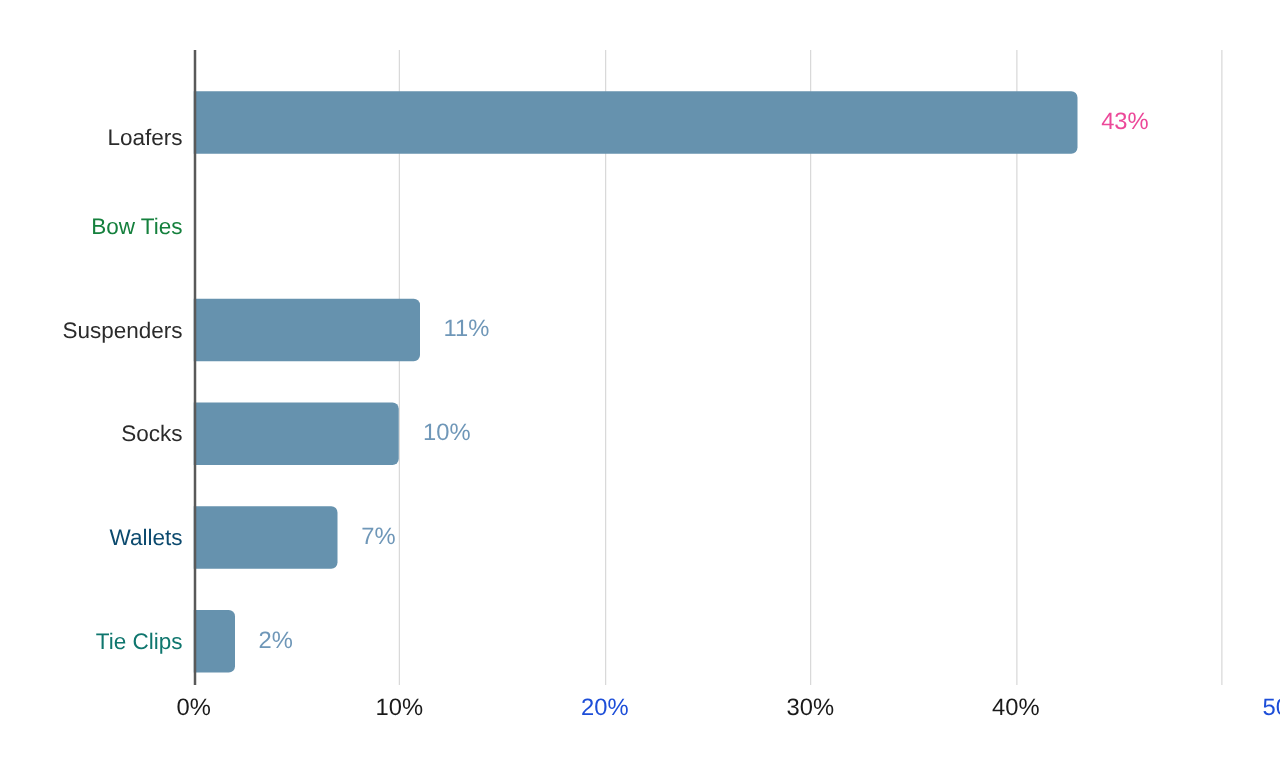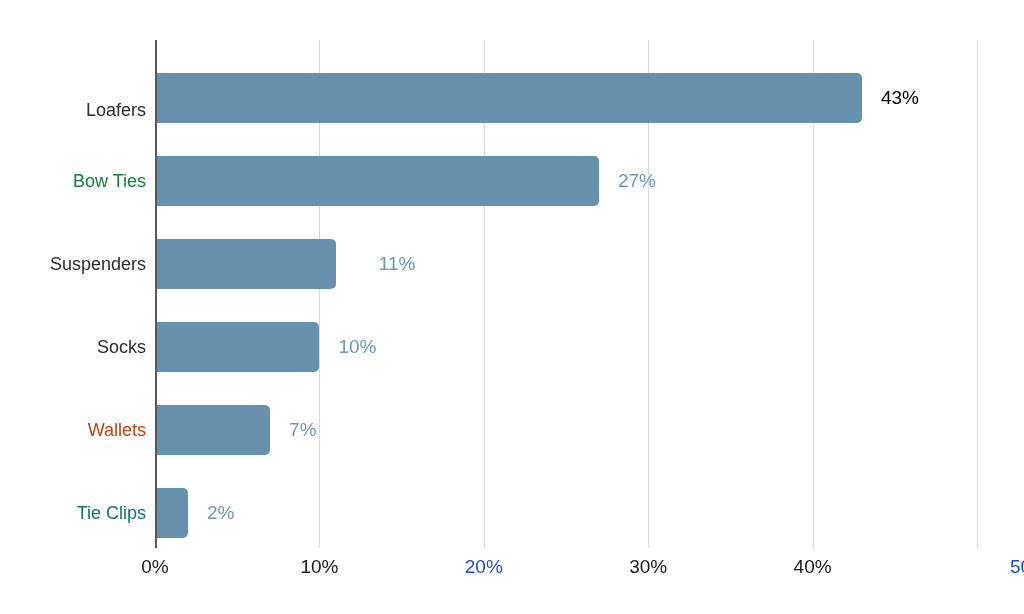--- a/index.html
+++ b/index.html
@@ -125,29 +125,25 @@
 
   <div id="plot-area">
       <div class="gridline" style="left: 0px; background: transparent;"></div>
       <div class="gridline" style="left: 164.4px;"></div>
       <div class="gridline" style="left: 328.8px;"></div>
       <div class="gridline" style="left: 493.2px;"></div>
       <div class="gridline" style="left: 657.6px;"></div>
       <div class="gridline" style="left: 822px;"></div>
       <div class="bar-row" style="top: 33px; width: 822px;">
         <div class="bar" title="Loafers" style="width: 706.92px; background: rgb(102, 146, 174);"></div>
-        <div class="bar-value" style="left: 706.92px; color: #000000;">43%</div>
-      </div>
-      <div class="bar-row" style="top: 116px; width: 822px;">
-        <div class="bar" title="Bow Ties" style="width: 443.88px; background: rgb(102, 146, 174);"></div>
-        <div class="bar-value" style="left: 443.88px; color: rgb(111, 151, 184);">27%</div>
+        <div class="bar-value" style="left: 706.92px; color: #ec4899;">43%</div>
       </div>
       <div class="bar-row" style="top: 199px; width: 822px;">
         <div class="bar" title="Suspenders" style="width: 180.84px; background: rgb(102, 146, 174);"></div>
-        <div class="bar-value" style="left: 180.84px; color: rgb(111, 151, 184); margin-left: 24px;">11%</div>
+        <div class="bar-value" style="left: 180.84px; color: rgb(111, 151, 184);">11%</div>
       </div>
       <div class="bar-row" style="top: 282px; width: 822px;">
         <div class="bar" title="Socks" style="width: 164.4px; background: rgb(102, 146, 174);"></div>
         <div class="bar-value" style="left: 164.4px; color: rgb(111, 151, 184);">10%</div>
       </div>
       <div class="bar-row" style="top: 365px; width: 822px;">
         <div class="bar" title="Wallets" style="width: 115.08px; background: rgb(102, 146, 174);"></div>
         <div class="bar-value" style="left: 115.08px; color: rgb(111, 151, 184);">7%</div>
       </div>
       <div class="bar-row" style="top: 448px; width: 822px;">
@@ -156,21 +152,21 @@
       </div>
     </div>
 
   <div id="axis-line"></div>
 
   <div id="cat-labels">
       <div class="cat-label" style="top: 45px; color: rgb(43, 43, 43);">Loafers</div>
       <div class="cat-label" style="top: 116px; color: #15803d;">Bow Ties</div>
       <div class="cat-label" style="top: 282px; color: rgb(43, 43, 43);">Socks</div>
       <div class="cat-label" style="top: 199px; color: rgb(43, 43, 43);">Suspenders</div>
-      <div class="cat-label" style="top: 365px; color: #c2410c;">Wallets</div>
+      <div class="cat-label" style="top: 365px; color: #0c4a6e;">Wallets</div>
       <div class="cat-label" style="top: 448px; color: #0f766e;">Tie Clips</div>
     </div>
 
   <div id="x-labels">
       <div class="x-label" style="left: 155px; color: rgb(26, 26, 26);">0%</div>
       <div class="x-label" style="left: 319.4px; color: rgb(26, 26, 26);">10%</div>
       <div class="x-label" style="left: 483.8px; color: #1d4ed8;">20%</div>
       <div class="x-label" style="left: 648.2px; color: rgb(26, 26, 26); text-align: center;">30%</div>
       <div class="x-label" style="left: 812.6px; color: rgb(26, 26, 26); text-align: center;">40%</div>
       <div class="x-label" style="left: 1029px; color: #1d4ed8;">50%</div>

